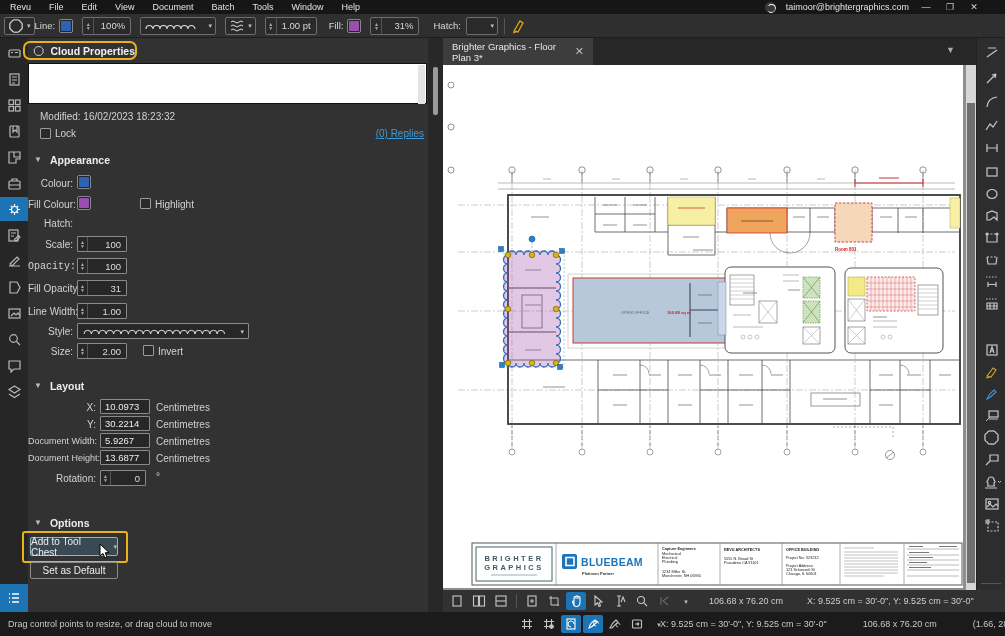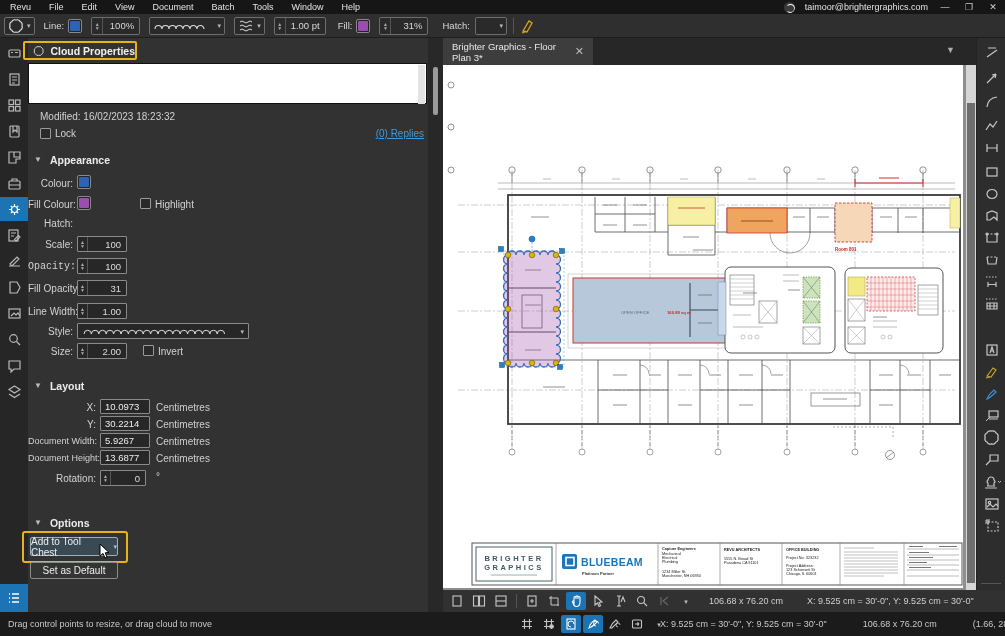--- a/index.html
+++ b/index.html
@@ -5,21 +5,21 @@
   * { margin:0; padding:0; box-sizing:border-box; }
   html,body { width:1005px; height:636px; overflow:hidden; background:#1a1a1a;
     font-family:"Liberation Sans", sans-serif; }
   #app { position:absolute; width:1005px; height:636px; background:#2e2e2e; color:#ddd; }
 
   
   #titlebar { position:absolute; left:0; top:0; width:1005px; height:14px; background:#161616;
     display:flex; align-items:center; font-size:9px; color:#e3e3e3; }
   #menus { display:flex; gap:18px; padding-left:10px; }
   .menu-item { cursor:default; }
-  #account-zone { position:absolute; right:5px; top:0; height:14px; display:flex; align-items:center; gap:10px; }
+  #account-zone { position:absolute; right:24px; top:0; height:14px; display:flex; align-items:center; gap:10px; }
   .winbtn { width:14px; height:12px; display:flex; align-items:center; justify-content:center; color:#ccc; font-size:9px; }
   #brand-logo { width:11px; height:11px; border-radius:50%; background:#3a3a3a; position:relative; overflow:hidden; }
   #brand-logo::after { content:""; position:absolute; left:2px; top:2px; width:7px; height:7px;
     border:1.4px solid #fff; border-radius:50%; border-left-color:transparent; }
 
   
   #toolbar { position:absolute; left:0; top:14px; width:1005px; height:24px; background:#2f2f2f;
     border-bottom:1px solid #1d1d1d; display:flex; align-items:center; font-size:9.5px; color:#d8d8d8; }
   .tb { display:flex; align-items:center; }
   .tb-dd { height:18px; border:1px solid #6d6d6d; border-radius:2px; background:#2a2a2a;
@@ -36,21 +36,21 @@
   
   #iconstrip { position:absolute; left:0; top:38px; width:28px; height:574px; background:#262626; }
   .strip-icon { position:absolute; left:0; width:28px; height:24px; display:flex; align-items:center; justify-content:center; }
   .strip-icon.active { background:#1d74b5; }
   .strip-icon svg { stroke:#b9b9b9; fill:none; stroke-width:1.2; }
   .strip-icon.active svg { stroke:#fff; }
 
   
   #panel { position:absolute; left:28px; top:38px; width:400px; height:574px; background:#323232; font-size:10px; }
   #panel-title-box { position:absolute; left:-5px; top:3px; width:114px; height:19px;
-    border:2px solid #e9b11c; border-radius:2px; display:flex; align-items:center; gap:6px; padding-left:8px; }
+    border:2px solid #e9b11c; border-radius:7px; display:flex; align-items:center; gap:6px; padding-left:8px; }
   #panel-title { font-weight:bold; font-size:10.5px; color:#f0f0f0; white-space:nowrap; }
   #comment-box { position:absolute; left:0; top:25px; width:399px; height:41px; background:#fff; border:1px solid #111; }
   #comment-scroll { position:absolute; right:1px; top:1px; width:7px; height:39px; background:#e4e4e4; }
   .panel-label { position:absolute; text-align:right; color:#d2d2d2; white-space:nowrap; }
   .sec-head { position:absolute; display:flex; align-items:center; gap:8px; color:#ececec; font-weight:bold; font-size:10.5px; }
   .sec-head .chev { font-size:8px; }
   .pn-input { position:absolute; height:15px; background:#272727; border:1px solid #8a8a8a; border-radius:1px;
     color:#eee; display:flex; align-items:center; padding:0 4px; font-size:9.5px; }
   .pn-stepper { position:absolute; height:16px; border:1px solid #8a8a8a; border-radius:1px; background:#272727; display:flex; }
   .pn-stepper .spin { width:10px; font-size:5px; }
@@ -139,21 +139,21 @@
 
   <div id="toolbar">
     <div class="tb" style="margin-left:4px;">
       <div class="tb-dd">
         <svg width="16" height="16" viewBox="0 0 16 16" style="stroke:#ddd;fill:none;stroke-width:1.2">
           <path d="M14,8 A3.2,3.2 0 0 1 12.24,12.24 A3.2,3.2 0 0 1 8,14 A3.2,3.2 0 0 1 3.76,12.24 A3.2,3.2 0 0 1 2,8 A3.2,3.2 0 0 1 3.76,3.76 A3.2,3.2 0 0 1 8,2 A3.2,3.2 0 0 1 12.24,3.76 A3.2,3.2 0 0 1 14,8 Z"></path>
         </svg>
         <span class="chev">▾</span>
       </div>
     </div>
-    <span style="margin-left:9px;">Line:</span>
+    <span style="">Line:</span>
     <div class="swatch" style="margin-left:4px;">
         <div style="background:#2d63b5;"></div>
       </div>
     <div class="stepper" style="margin-left:9px;">
       <div class="spin">
           <span>▲</span>
           <span>▼</span>
         </div>
       <div class="stepval">100%</div>
     </div>

